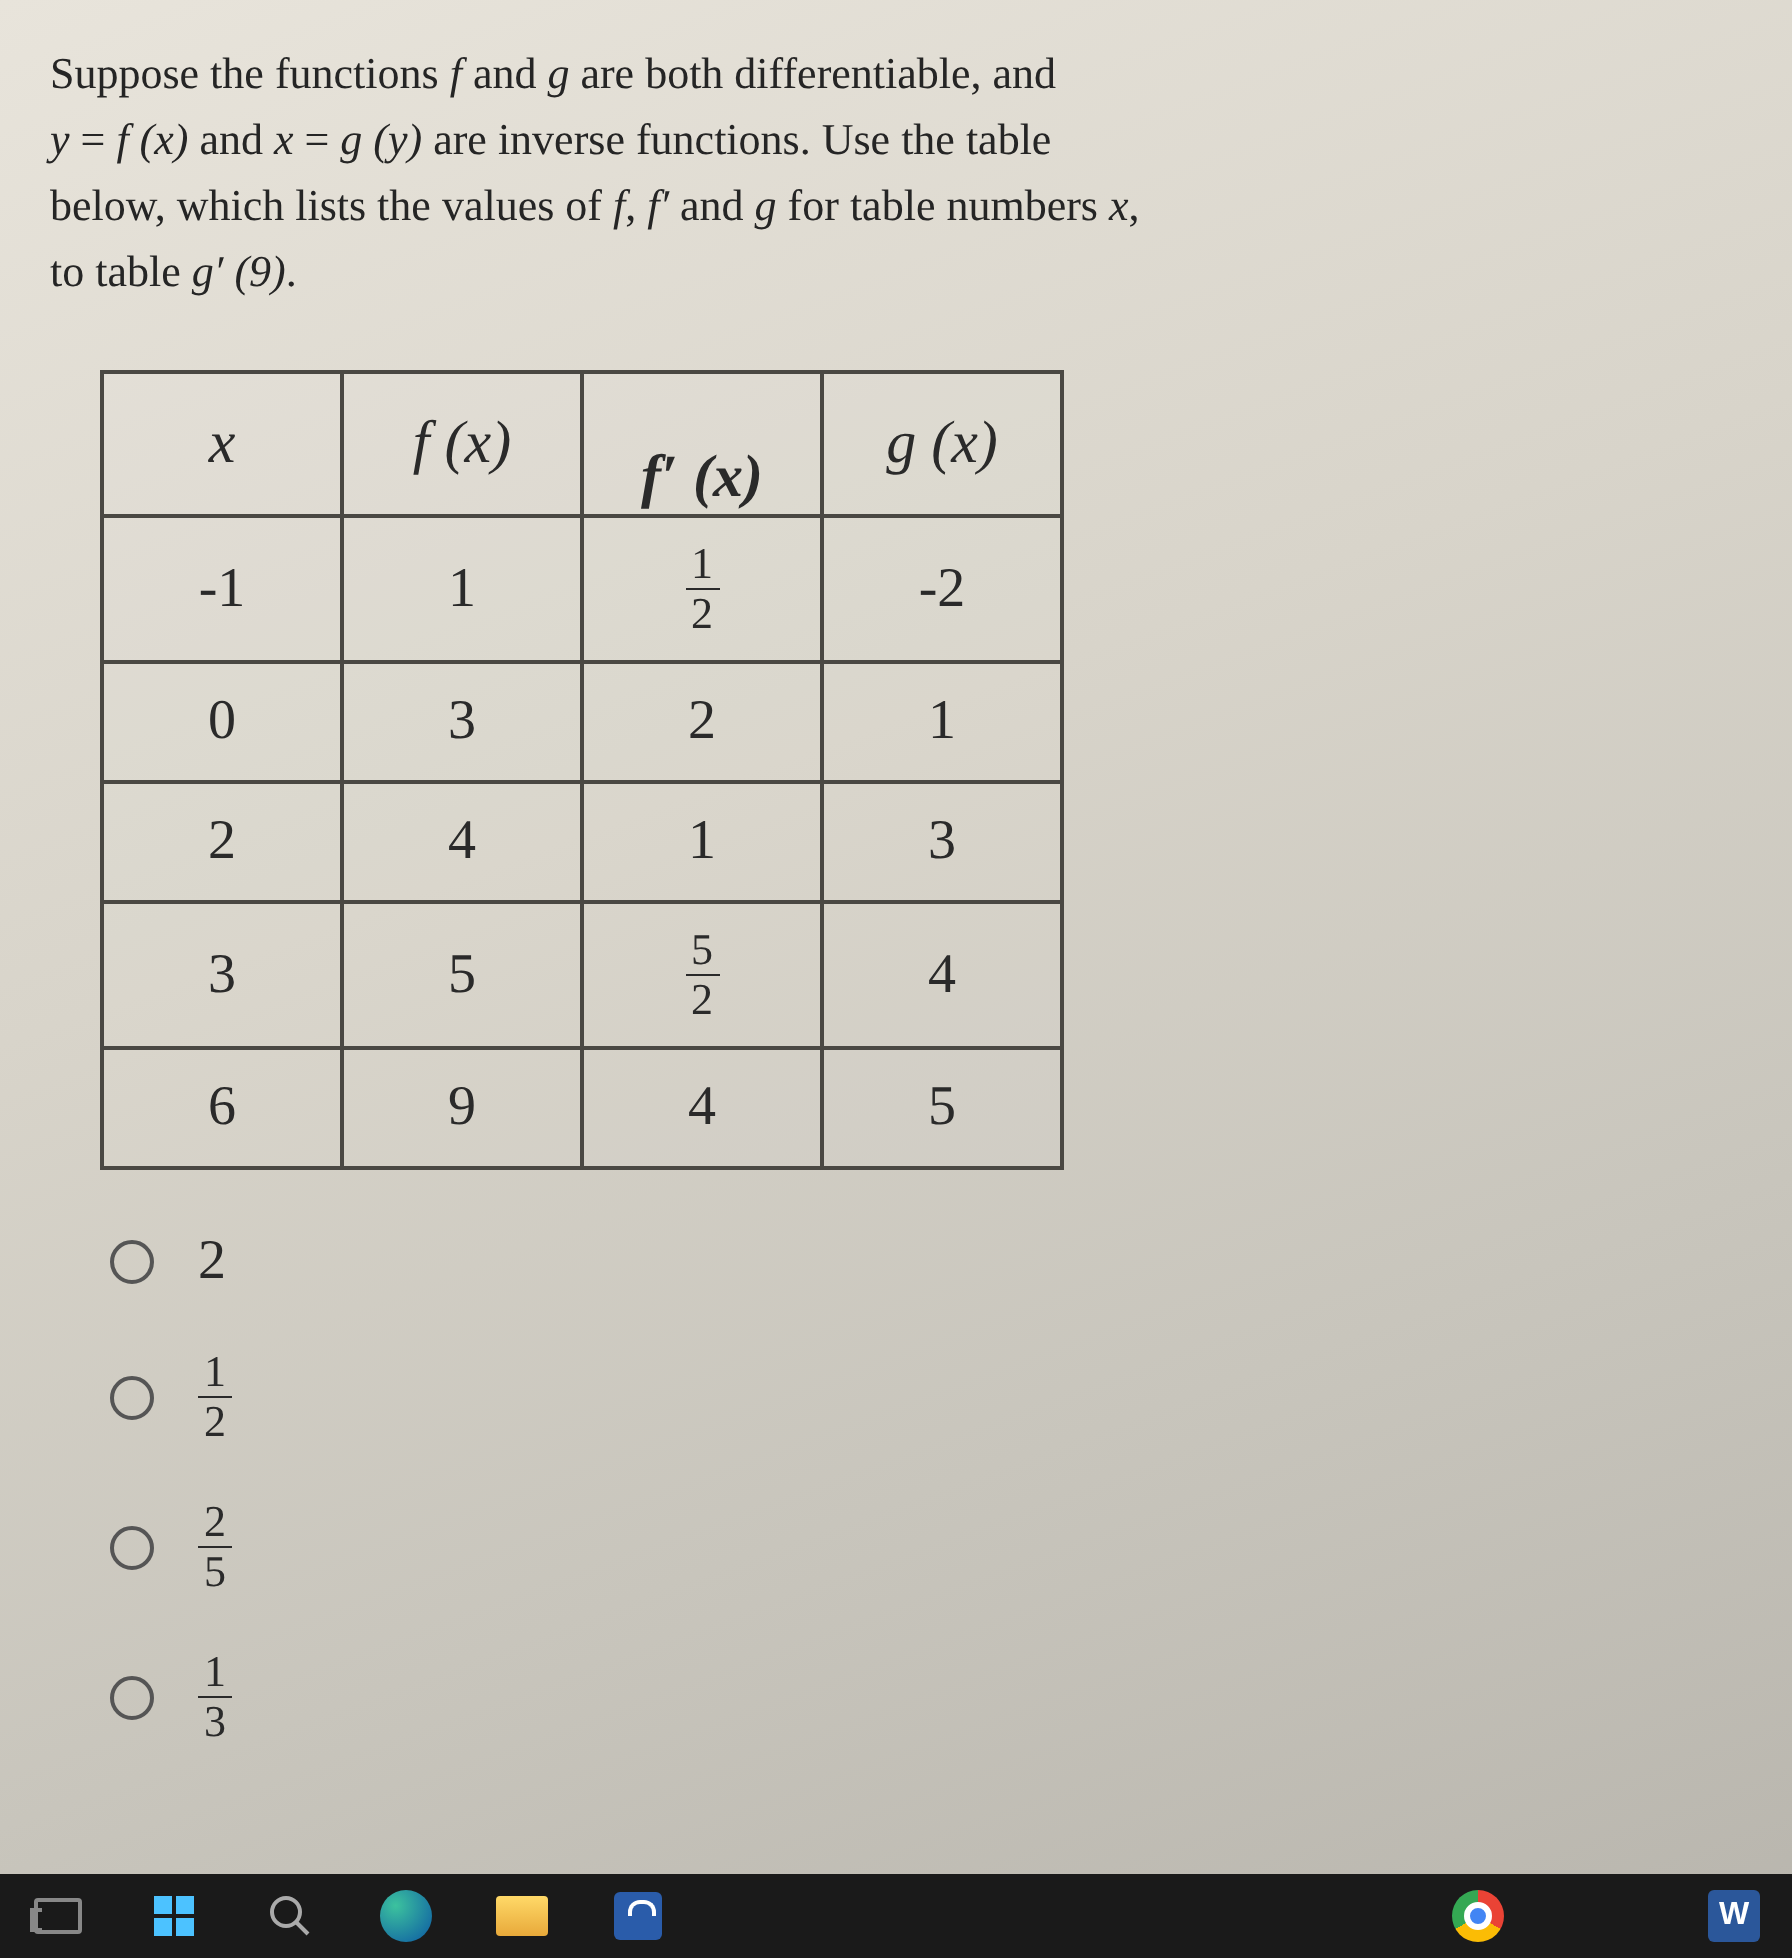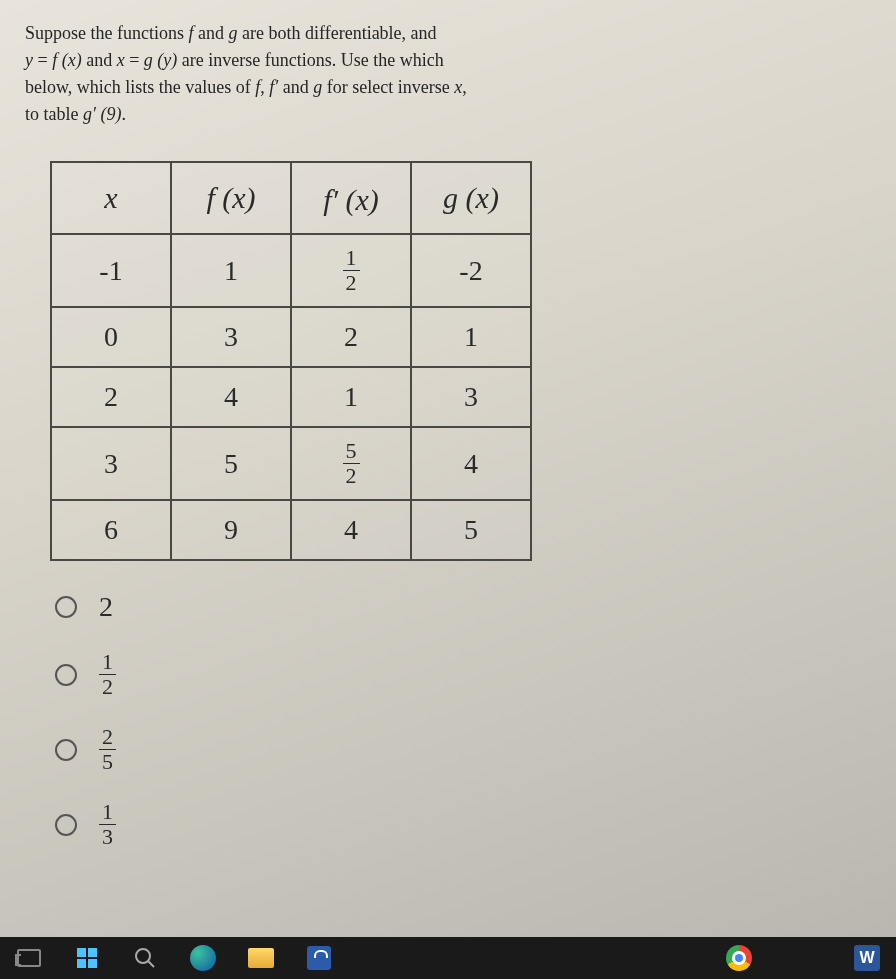--- a/index.html
+++ b/index.html
@@ -10,21 +10,21 @@
     body {
       width: 896px;
       height: 979px;
       background: linear-gradient(160deg, #e8e4db 0%, #d8d4ca 40%, #c8c5bc 70%, #b8b5ad 100%);
       font-family: Georgia, 'Times New Roman', serif;
       color: #2a2a2a;
       padding: 20px 25px;
       position: relative;
     }
     .question-text {
-      font-size: 18px;
+      font-size: 22px;
       line-height: 1.5;
       margin-bottom: 33px;
       color: #252525;
     }
     .math-var {
       font-style: italic;
       font-family: 'Times New Roman', serif;
     }
     .data-table {
       border-collapse: collapse;
@@ -41,21 +41,22 @@
       height: 60px;
     }
     .data-table th {
       font-weight: normal;
       font-style: italic;
       font-size: 30px;
       padding: 18px 20px;
     }
     .data-table th.fprime {
       vertical-align: bottom;
-      padding-bottom: 16px;
+      padding-bottom: 1px;
+      font-weight: bold;
     }
     .frac {
       display: inline-block;
       vertical-align: middle;
       text-align: center;
       font-size: 22px;
       line-height: 1;
     }
     .frac .num {
       display: block;
@@ -154,22 +155,22 @@
     .task-view{
       width:24px;height:18px;border:2px solid #888;border-radius:2px;position:relative;
     }
     .task-view::after{content:"";position:absolute;left:-4px;top:3px;width:4px;height:8px;border:2px solid #888;border-right:none;}
   </style>
 </head>
 <body>
 
 <div class="question-text">
   <span>Suppose the functions </span><span class="math-var">f</span><span> and </span><span class="math-var">g</span><span> are both differentiable, and</span><br>
-  <span class="math-var">y</span><span> = </span><span class="math-var">f (x)</span><span> and </span><span class="math-var">x</span><span> = </span><span class="math-var">g (y)</span><span> are inverse functions.  Use the which</span><br>
-  <span>below, which lists the values of </span><span class="math-var">f</span><span>, </span><span class="math-var">f′</span><span> and </span><span class="math-var">g</span><span> for select inverse </span><span class="math-var">x</span><span>,</span><br>
+  <span class="math-var">y</span><span> = </span><span class="math-var">f (x)</span><span> and </span><span class="math-var">x</span><span> = </span><span class="math-var">g (y)</span><span> are inverse functions.  Use the table</span><br>
+  <span>below, which lists the values of </span><span class="math-var">f</span><span>, </span><span class="math-var">f′</span><span> and </span><span class="math-var">g</span><span> for table numbers </span><span class="math-var">x</span><span>,</span><br>
   <span>to table </span><span class="math-var">g′ (9)</span><span>.</span>
 </div>
 
 <table class="data-table">
   <tbody>
       <tr>
     <th><span class="math-var">x</span></th>
     <th><span class="math-var">f (x)</span></th>
     <th class="fprime"><span class="math-var">f′ (x)</span></th>
     <th><span class="math-var">g (x)</span></th>

